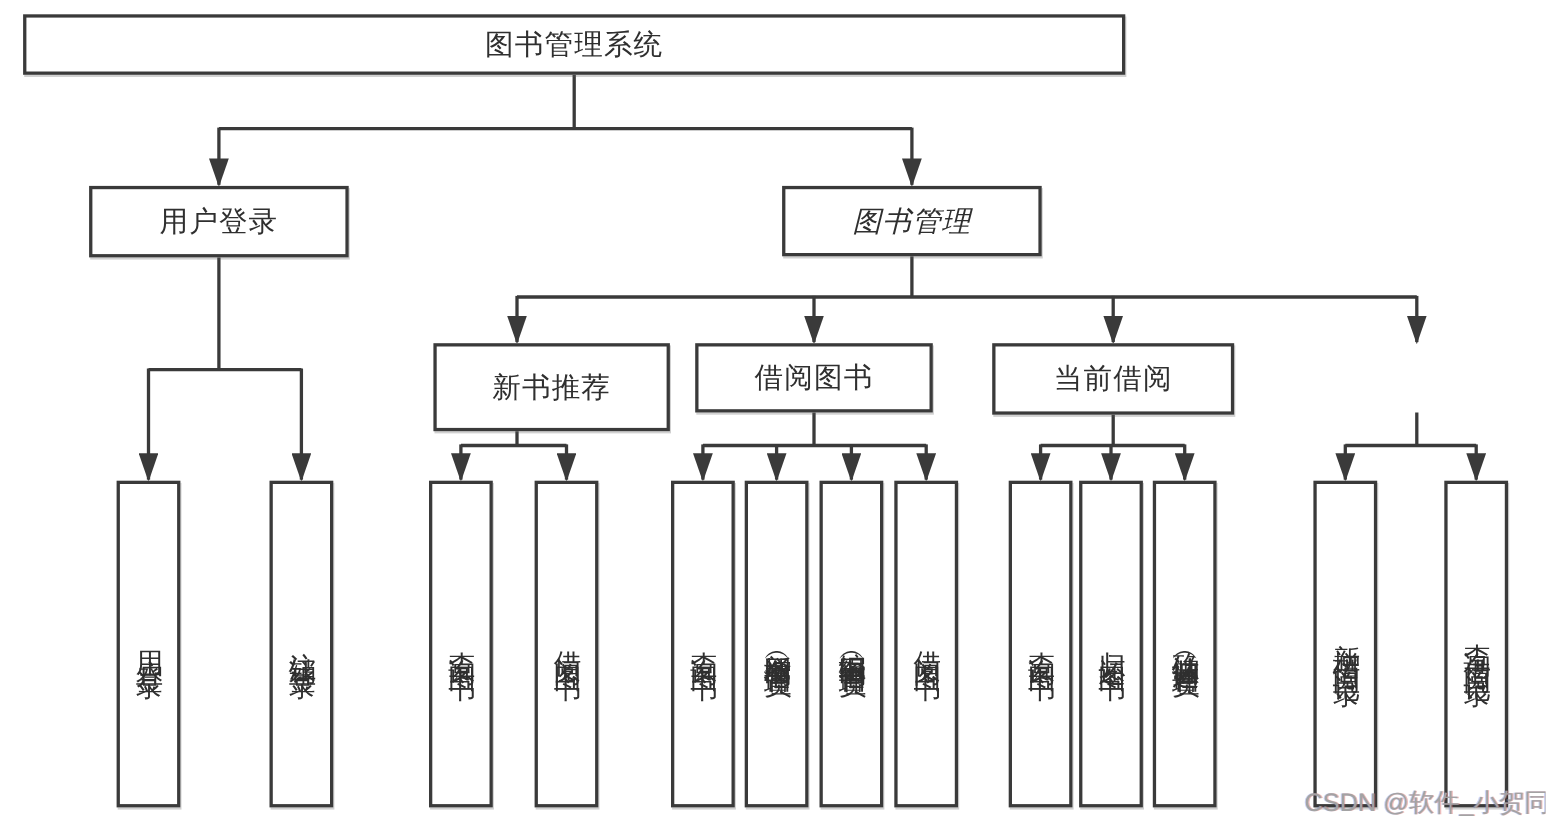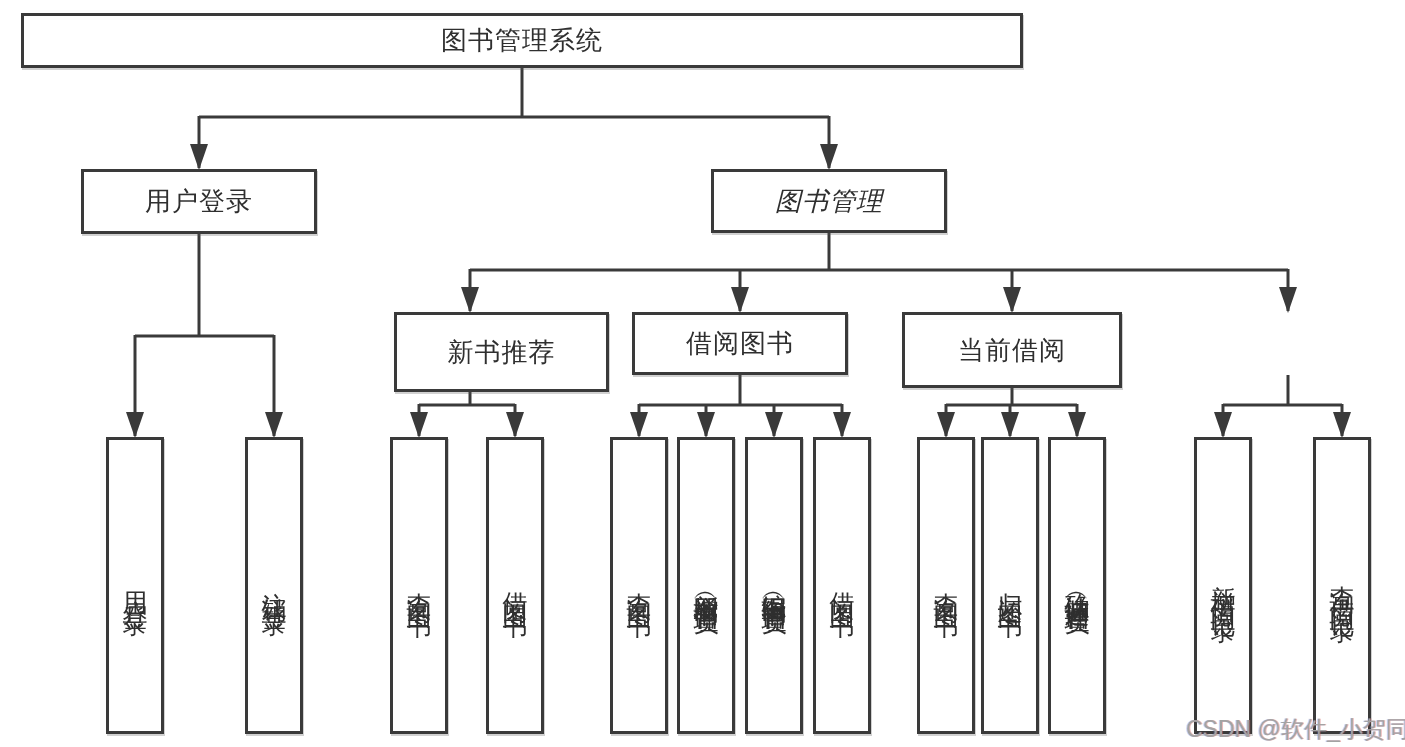--- a/index.html
+++ b/index.html
@@ -49,21 +49,21 @@
   }
   .box.v .vtext.tight {
     letter-spacing: 0.10em;
   }
   
   #n-root   { left: 21px;   top: 13px;  width: 1002px; height: 55px; }
   #n-login  { left: 81px;   top: 169px; width: 236px;  height: 65px; }
   #n-mgmt   { left: 711px;  top: 169px; width: 236px;  height: 64px; font-style: italic; }
   #n-newbk  { left: 362px;  top: 312px; width: 215px;  height: 80px; margin-left: 32px; }
   #n-borrow { left: 632px;  top: 312px; width: 216px;  height: 63px; }
-  #n-current{ left: 902px;  top: 312px; width: 220px;  height: 76px; font-family: Liberation Mono, monospace; }
+  #n-current{ left: 902px;  top: 312px; width: 220px;  height: 65px; font-family: Liberation Mono, monospace; }
   #n-records{ left: 1179px; top: 312px; width: 218px;  height: 65px; }
   .leaf { top: 437px; width: 58px; height: 297px; }
   #l-ulogin  { left: 106px; }
   #l-logout  { left: 245px; }
   #l-nbquery { left: 390px; }
   #l-nbborrow{ left: 486px; }
   #l-bbquery { left: 610px; }
   #l-bbadd   { left: 677px; }
   #l-bbedit  { left: 745px; }
   #l-bbborrow{ left: 813px; }

